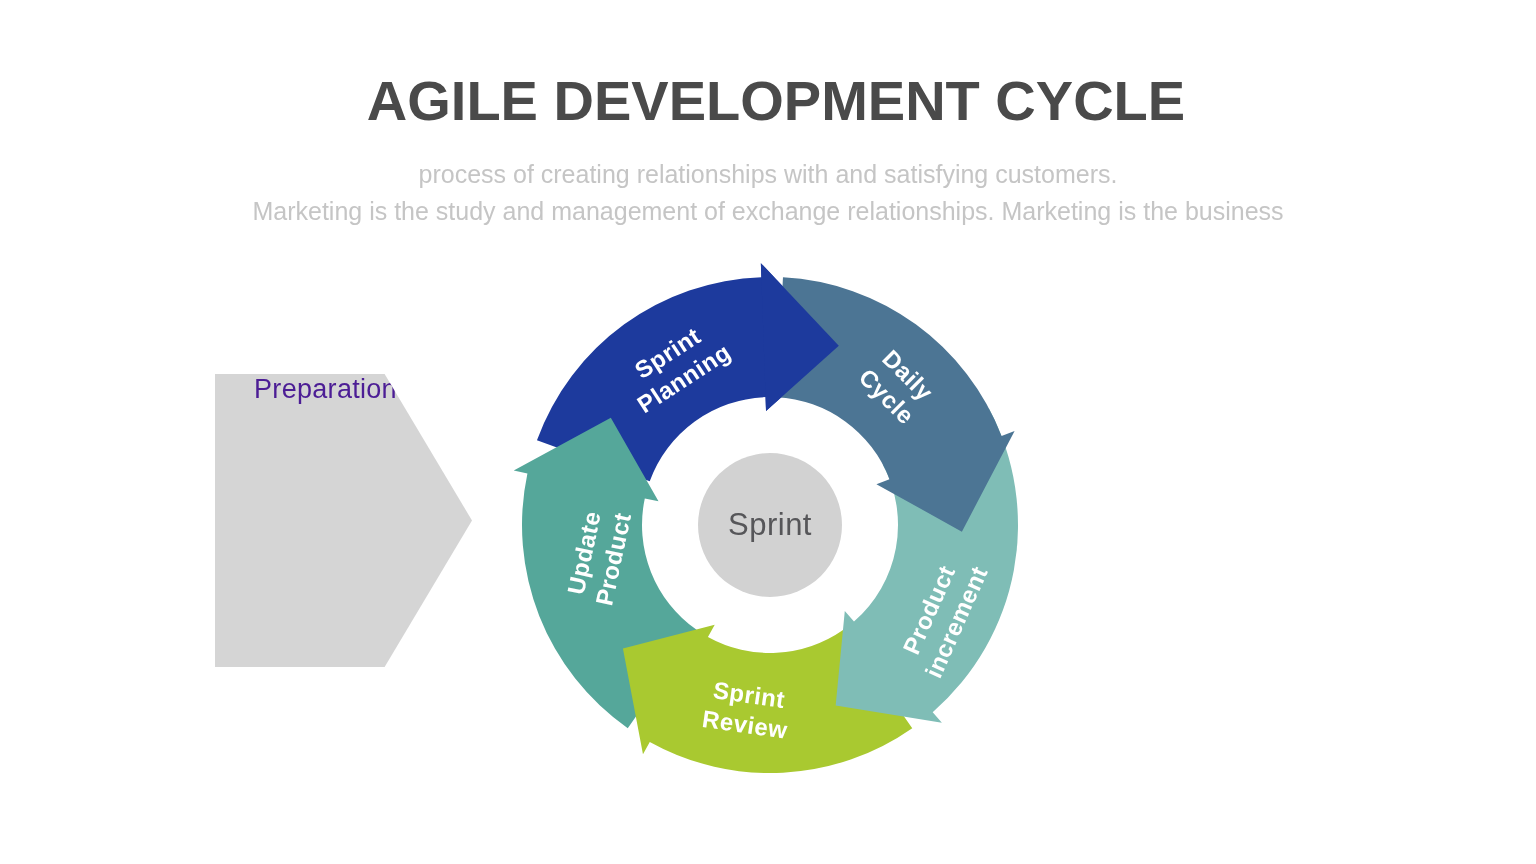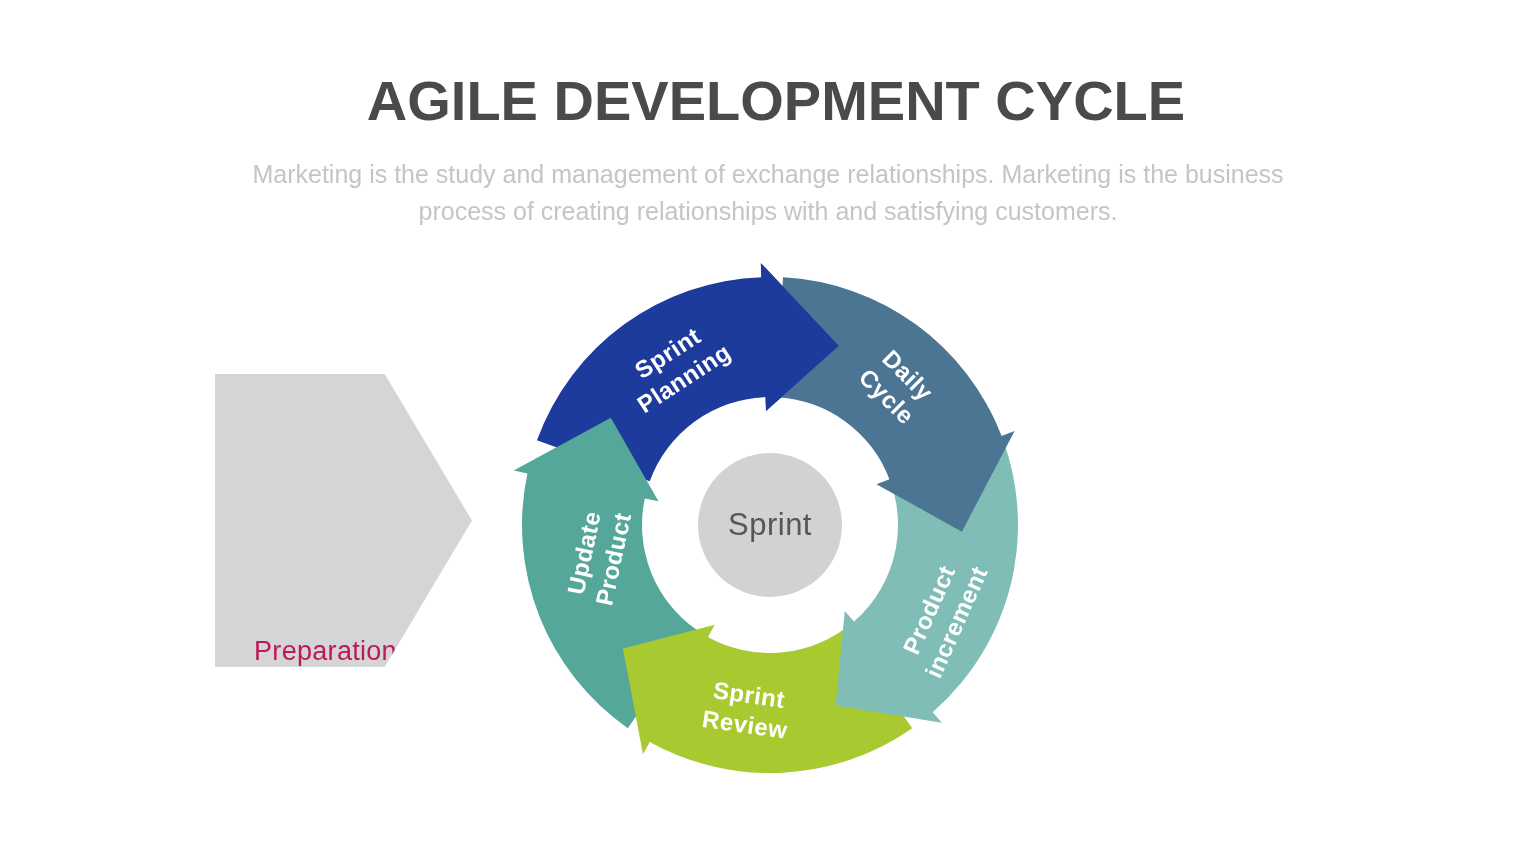--- a/index.html
+++ b/index.html
@@ -12,23 +12,23 @@
     font-size:56px;font-weight:800;color:#4a4a4a;letter-spacing:0px;margin-left:8px;
   }
   .subtitle{
     position:absolute;left:0;top:156px;width:100%;text-align:center;
     font-size:25px;font-weight:400;color:#c5c5c5;line-height:37px;
   }
   .subtitle span{display:block;}
   .pent{
     position:absolute;top:374px;width:257px;height:293px;background:#d5d5d5;
     clip-path:polygon(0 0,66% 0,100% 50%,66% 100%,0 100%);
-    display:flex;align-items:flex-end;justify-content:center;
+    display:flex;align-items:flex-start;justify-content:center;
     padding-right:36px;box-sizing:border-box;
-    font-size:27px;color:#be185d;font-weight:500;letter-spacing:0.3px;
+    font-size:27px;color:#4c1d95;font-weight:500;letter-spacing:0.3px;
   }
   .pent-left{left:215px;}
   .pent-right{left:1074px;}
   #ring{position:absolute;left:0;top:0;}
   .center-circle{
     position:absolute;left:698px;top:453px;width:144px;height:144px;border-radius:50%;
     background:#d2d2d2;display:flex;align-items:center;justify-content:center;
     font-size:31px;color:#565659;font-weight:500;letter-spacing:0.5px;
   }
   .seg-label{
@@ -38,22 +38,22 @@
   .seg-label span{display:block;}
 </style>
 </head>
 <body>
 
 <div class="canvas">
 
   <div class="title">AGILE DEVELOPMENT CYCLE</div>
 
   <div class="subtitle">
+    <span>process of creating relationships with and satisfying customers.</span>
     <span>Marketing is the study and management of exchange relationships. Marketing is the business</span>
-    <span>process of creating relationships with and satisfying customers.</span>
   </div>
 
   <div class="pent pent-left">
     <span>Preparation</span>
   </div>
 
 
   <svg id="ring" width="1536" height="864" viewBox="0 0 1536 864">
       <path d="M 536.96,440.18 A 248 248 0 0 1 761.34,277.15 L 760.86,263.16 L 838.81,345.75 L 766.02,411.07 L 765.53,397.08 A 128 128 0 0 0 649.72,481.22 Z" fill="#1d3a9d"></path>
       <path d="M 627.75,728.15 A 248 248 0 0 1 527.42,473.44 L 513.73,470.53 L 610.82,417.63 L 658.49,501.30 L 644.80,498.39 A 128 128 0 0 0 696.58,629.85 Z" fill="#55a79a"></path>

